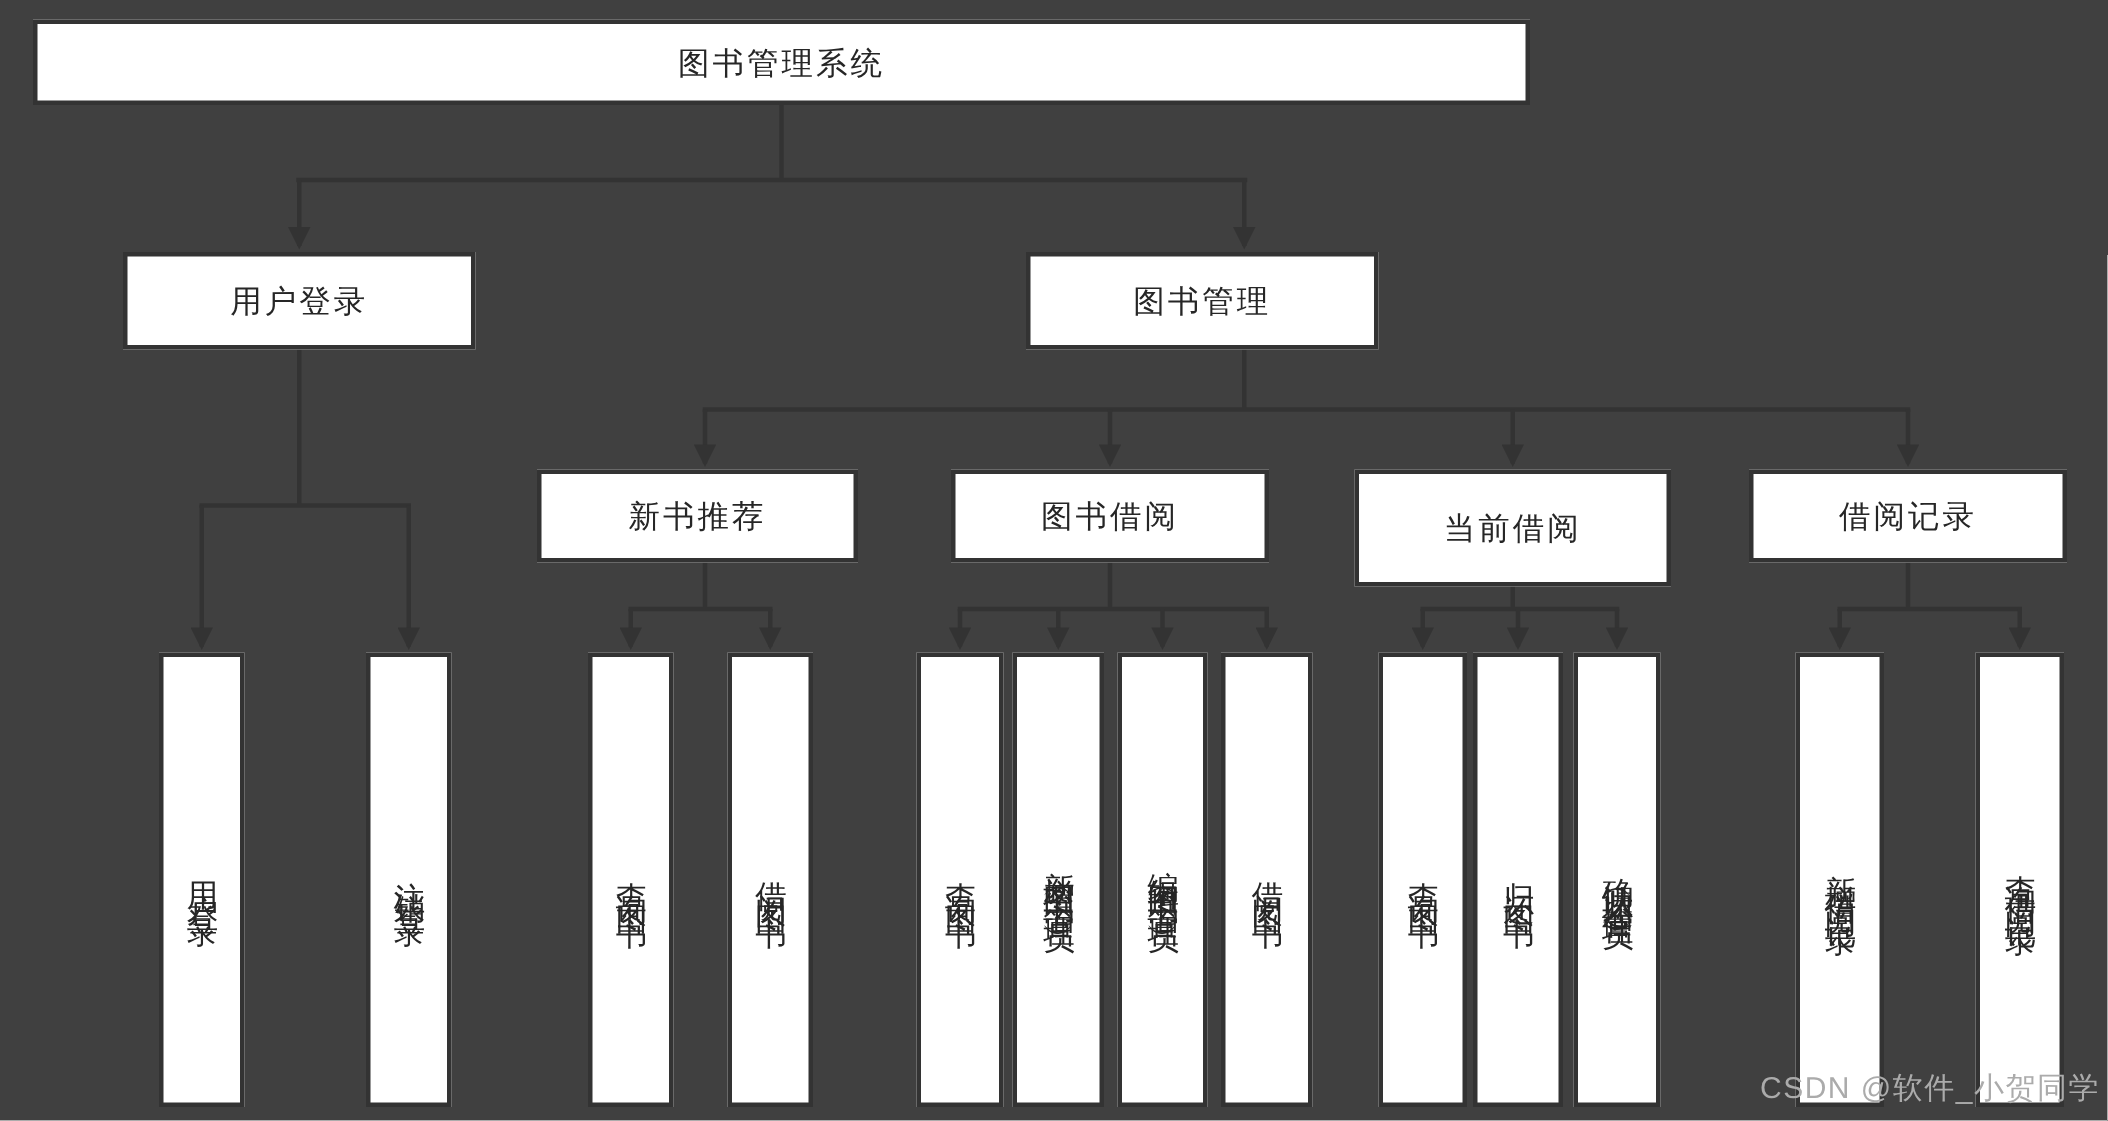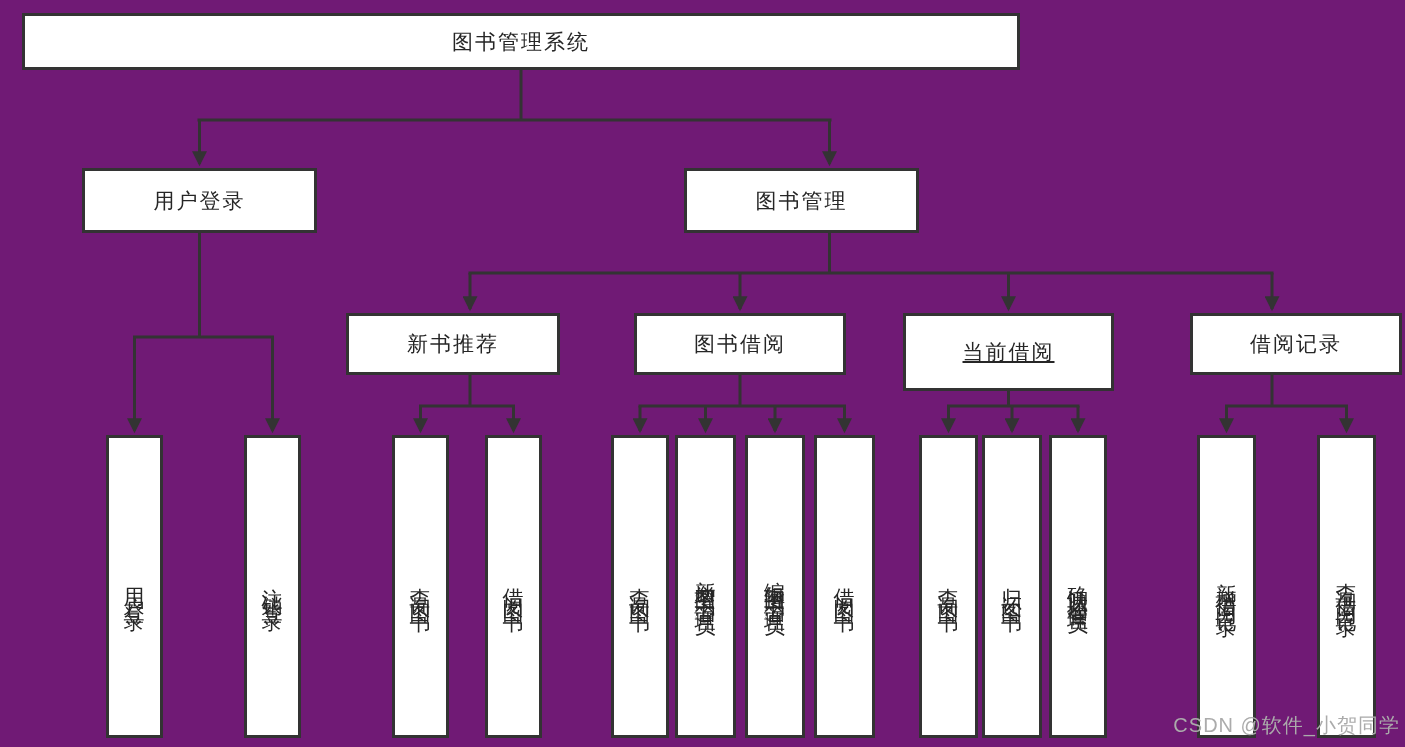--- a/index.html
+++ b/index.html
@@ -1,19 +1,19 @@
 <!DOCTYPE html>
 <html><head>
 <meta charset="utf-8">
 <style>
   html,body{margin:0;padding:0;background:#fff;}
   #stage{
     position:relative;
     width:1405px;height:747px;
-    background:#701a75;
+    background:#404040;
     font-family:"Liberation Sans","DejaVu Sans",sans-serif;
     overflow:hidden;
   }
   #wires{position:absolute;left:0;top:0;z-index:1;}
   .node{
     position:absolute;
     box-sizing:border-box;
     border:3px solid #333333;
     background:#ffffff;
     display:flex;align-items:center;justify-content:center;
@@ -87,24 +87,24 @@
       <path d="M1226.5,406 V431" marker-end="url(#arw)"></path>
       <path d="M1346.5,406 V431" marker-end="url(#arw)"></path>
     </g>
   </svg>
 
   <div class="node" style="left:22px;top:13px;width:998px;height:57px;">图书管理系统</div>
 
   <div class="node" style="left:82px;top:168px;width:235px;height:65px;">用户登录</div>
   <div class="node" style="left:684px;top:168px;width:235px;height:65px;">图书管理</div>
 
-  <div class="node" style="left:346px;top:313px;width:214px;height:62px;">新书推荐</div>
+  <div class="node" style="left:358px;top:313px;width:214px;height:62px;">新书推荐</div>
   <div class="node" style="left:634px;top:313px;width:212px;height:62px;">图书借阅</div>
-  <div class="node" style="left:903px;top:313px;width:211px;height:78px;text-decoration:underline;">当前借阅</div>
-  <div class="node" style="left:1166px;top:313px;width:212px;height:62px;margin-left:24px;">借阅记录</div>
+  <div class="node" style="left:903px;top:313px;width:211px;height:78px;">当前借阅</div>
+  <div class="node" style="left:1166px;top:313px;width:212px;height:62px;">借阅记录</div>
 
   <div class="node vnode" style="left:106px;top:435px;width:57px;height:303px;">用户登录</div>
   <div class="node vnode" style="left:244px;top:435px;width:57px;height:303px;">注销登录</div>
 
   <div class="node vnode" style="left:392px;top:435px;width:57px;height:303px;">查询图书</div>
   <div class="node vnode" style="left:485px;top:435px;width:57px;height:303px;">借阅图书</div>
 
   <div class="node vnode" style="left:611px;top:435px;width:58px;height:303px;">查询图书</div>
   <div class="node vnode" style="left:675px;top:435px;width:61px;height:303px;letter-spacing:5px;">新增图书（管理员）</div>
   <div class="node vnode" style="left:745px;top:435px;width:60px;height:303px;letter-spacing:5px;">编辑图书（管理员）</div>

